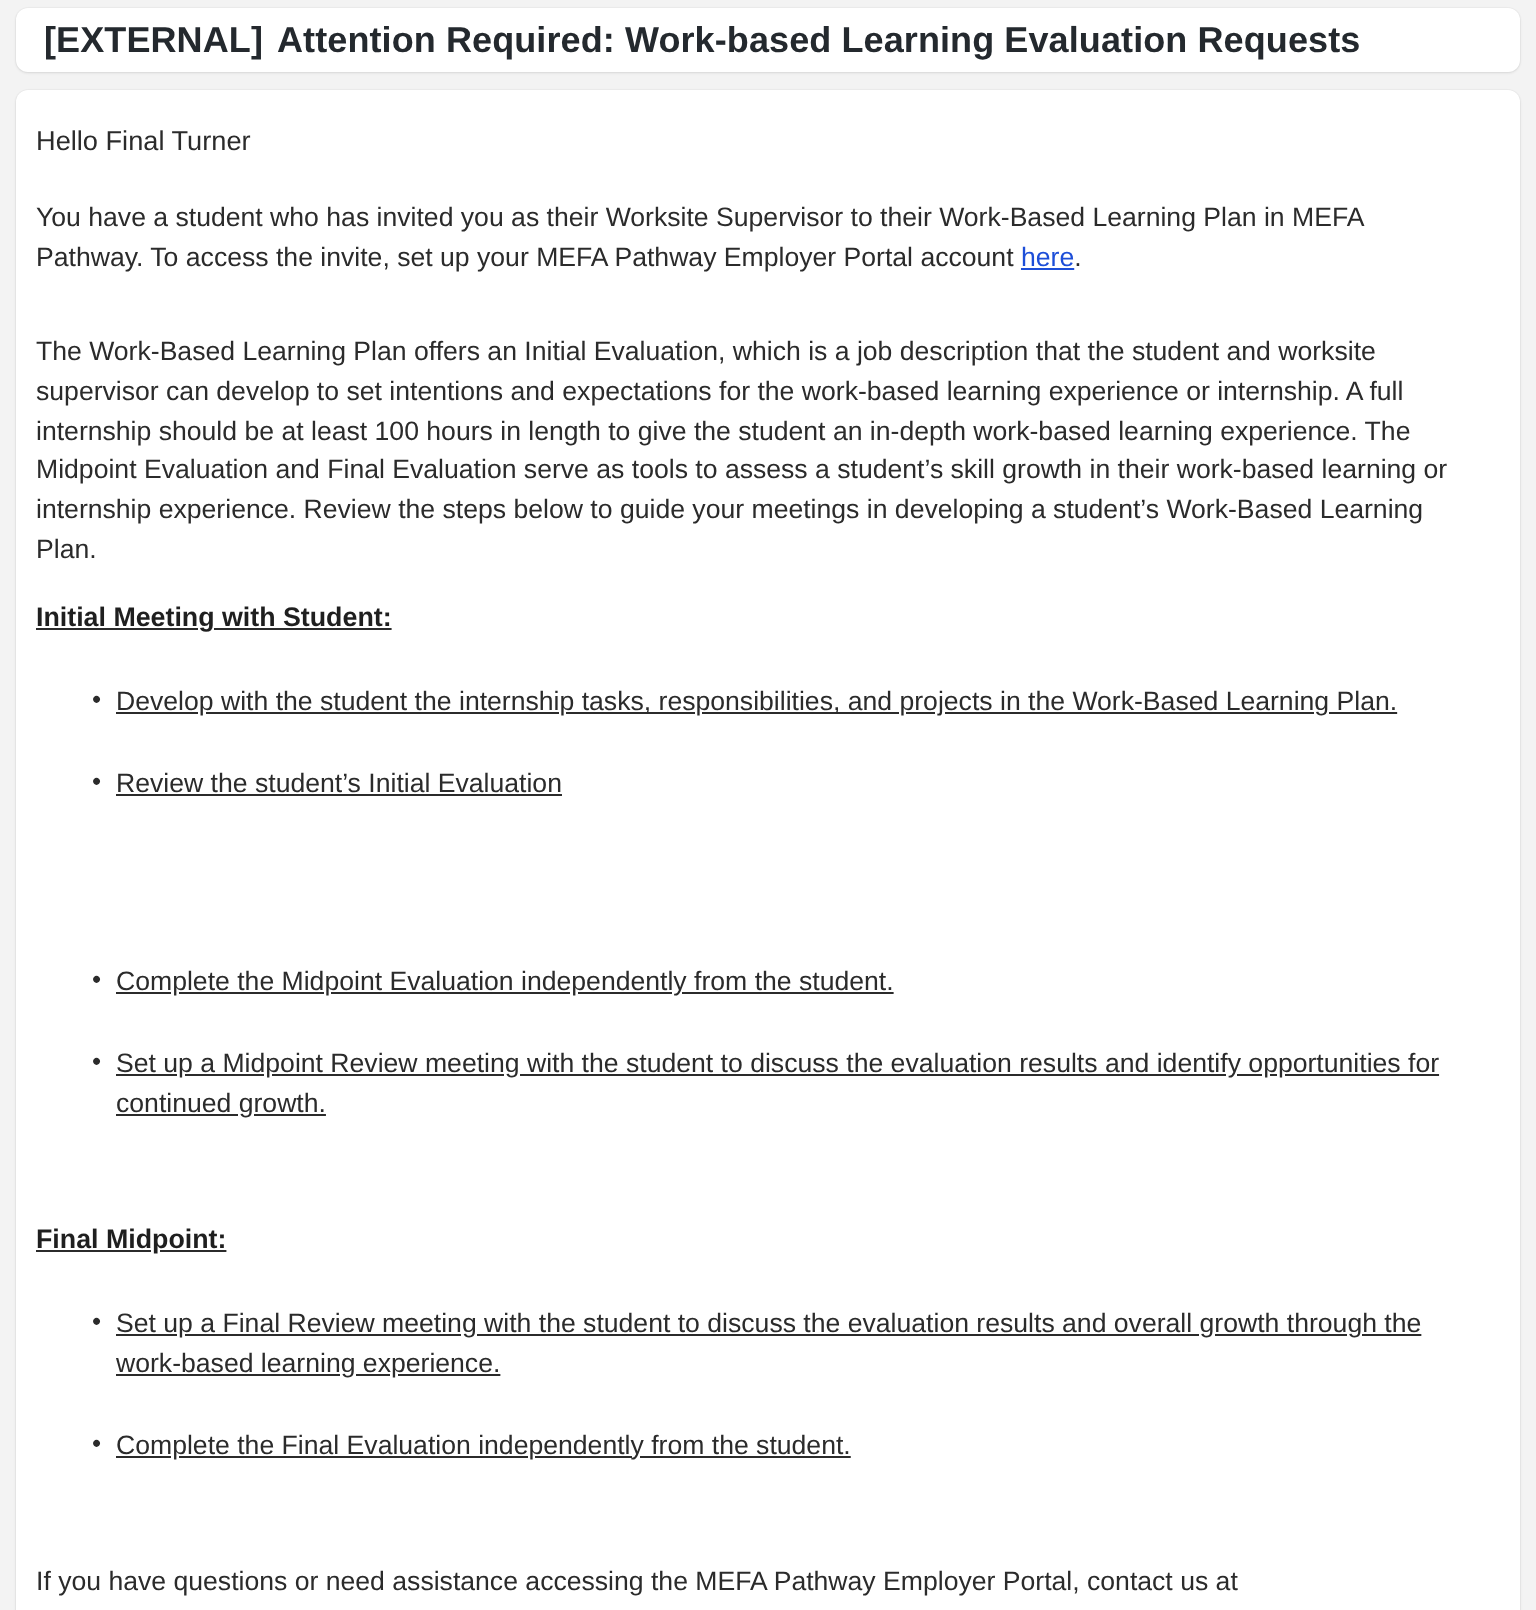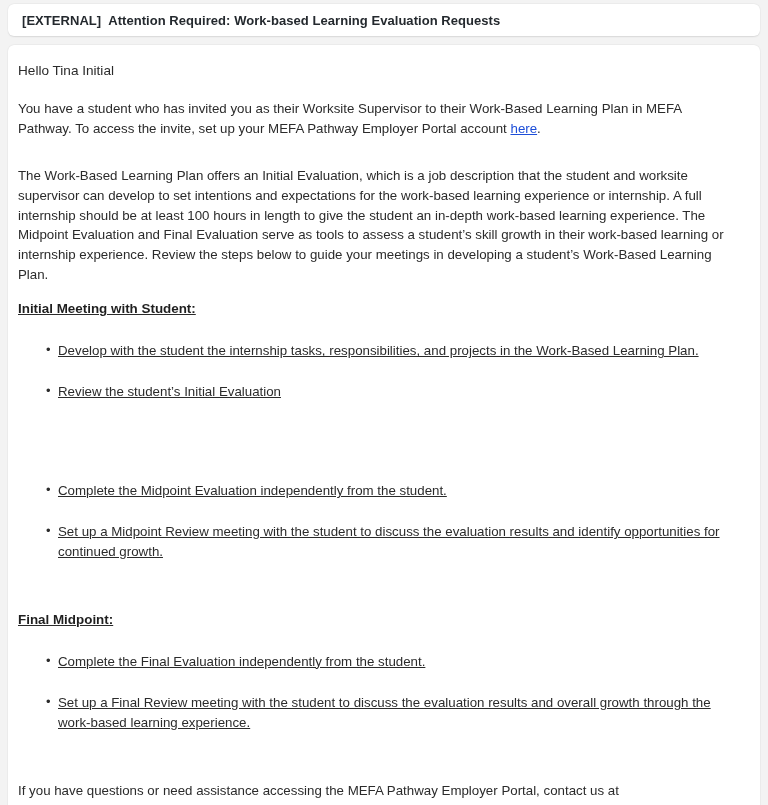--- a/index.html
+++ b/index.html
@@ -31,21 +31,21 @@
     border-radius: 6px;
     box-shadow: 0 0.5px 1.5px rgba(0,0,0,0.10), 0 0 0 0.5px rgba(0,0,0,0.025);
     height: 32px;
     display: flex;
     align-items: center;
     padding: 0 14px;
     box-sizing: border-box;
     margin-bottom: 9px;
   }
   .subject-line {
-    font-size: 13px;
+    font-size: 18px;
     font-weight: bold;
     color: #24292e;
     letter-spacing: 0.05px;
     white-space: nowrap;
     overflow: hidden;
     text-overflow: ellipsis;
   }
   .subject-ext {
     margin-right: 7px;
   }
@@ -123,21 +123,21 @@
 <div class="mail-viewport">
 
   <div class="subject-card">
     <div class="subject-line">
       <span class="subject-ext">[EXTERNAL]</span><span>Attention Required: Work-based Learning Evaluation Requests</span>
     </div>
   </div>
 
   <div class="body-card">
 
-    <p class="greeting">Hello Tina Initial</p>
+    <p class="greeting">Hello Final Turner</p>
 
     <p class="para"><span>You have a student who has invited you as their Worksite Supervisor to their Work-Based Learning Plan in MEFA Pathway. To access the invite, set up your MEFA Pathway Employer Portal account </span><a class="link-visited" href="#">here</a><span>.</span></p>
 
     <p class="para tight">The Work-Based Learning Plan offers an Initial Evaluation, which is a job description that the student and worksite supervisor can develop to set intentions and expectations for the work-based learning experience or internship. A full internship should be at least 100 hours in length to give the student an in-depth work-based learning experience. The Midpoint Evaluation and Final Evaluation serve as tools to assess a student’s skill growth in their work-based learning or internship experience. Review the steps below to guide your meetings in developing a student’s Work-Based Learning Plan.</p>
 
     <div class="section-block">
       <p class="section-head">Initial Meeting with Student:</p>
       <ul class="bullets">
         <li>Develop with the student the internship tasks, responsibilities, and projects in the Work-Based Learning Plan.</li>
         <li>Review the student’s Initial Evaluation</li>
@@ -151,22 +151,22 @@
         <li>Complete the Midpoint Evaluation independently from the student.</li>
         <li>Set up a Midpoint Review meeting with the student to discuss the evaluation results and identify opportunities for continued growth.</li>
       </ul>
     </div>
 
     <div class="spacer-md"></div>
 
     <div class="section-block">
       <p class="section-head">Final Midpoint:</p>
       <ul class="bullets">
+        <li>Set up a Final Review meeting with the student to discuss the evaluation results and overall growth through the work-based learning experience.</li>
         <li>Complete the Final Evaluation independently from the student.</li>
-        <li>Set up a Final Review meeting with the student to discuss the evaluation results and overall growth through the work-based learning experience.</li>
       </ul>
     </div>
 
     <div class="spacer-md"></div>
 
     <p class="para"><span>If you have questions or need assistance accessing the MEFA Pathway Employer Portal, contact us at </span></p>
 
   </div>
 </div>
 

